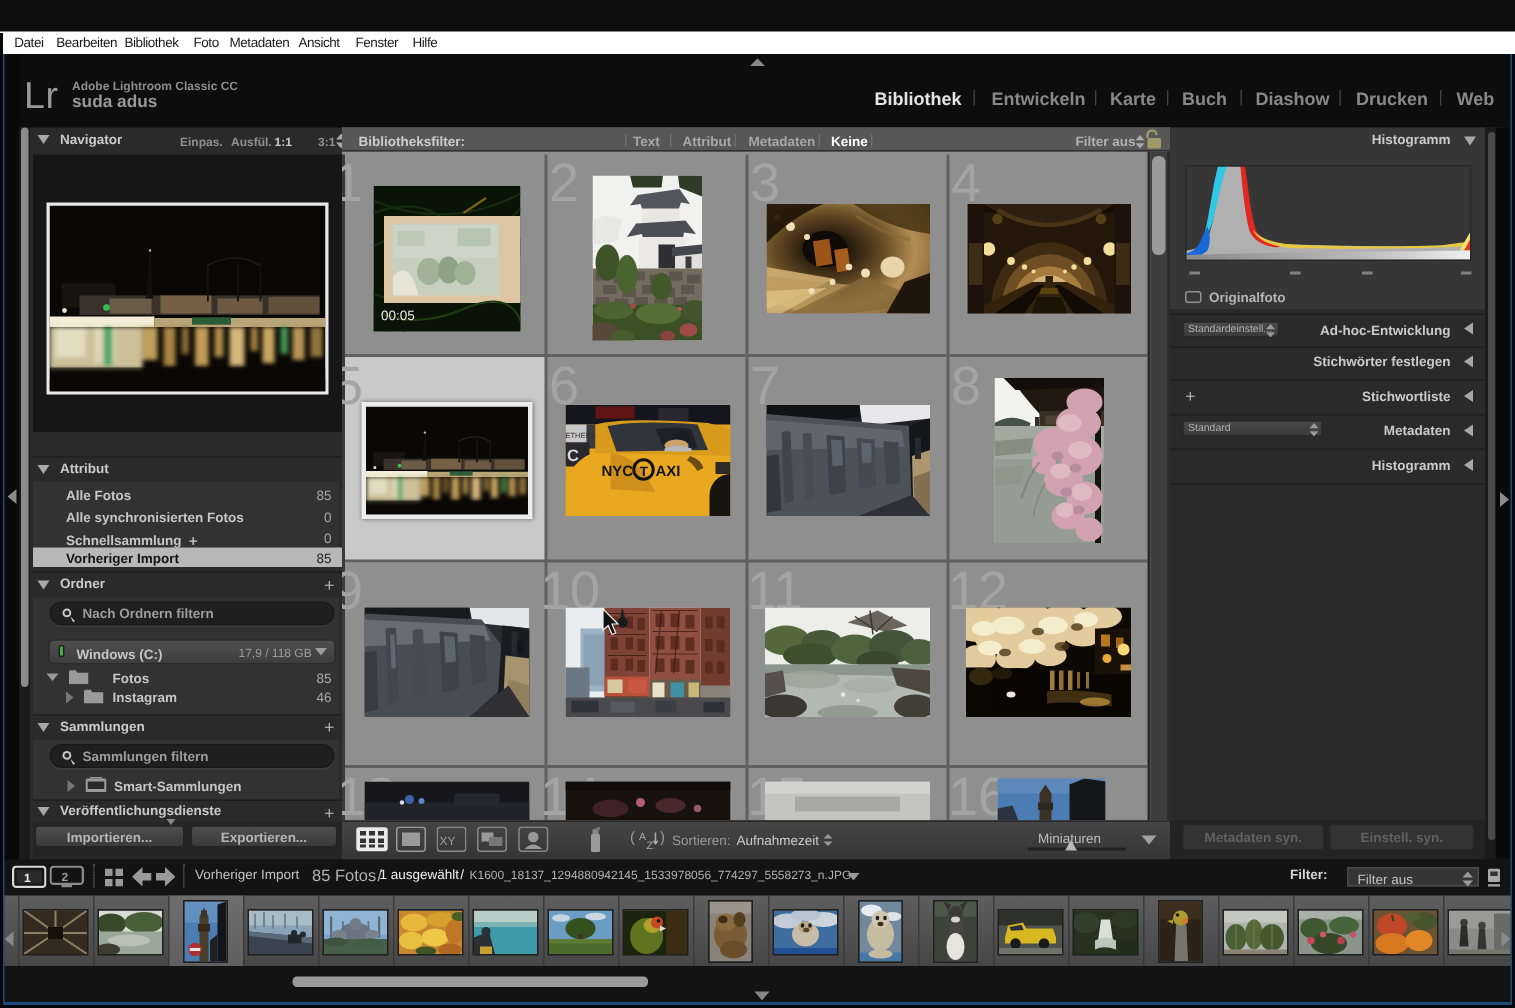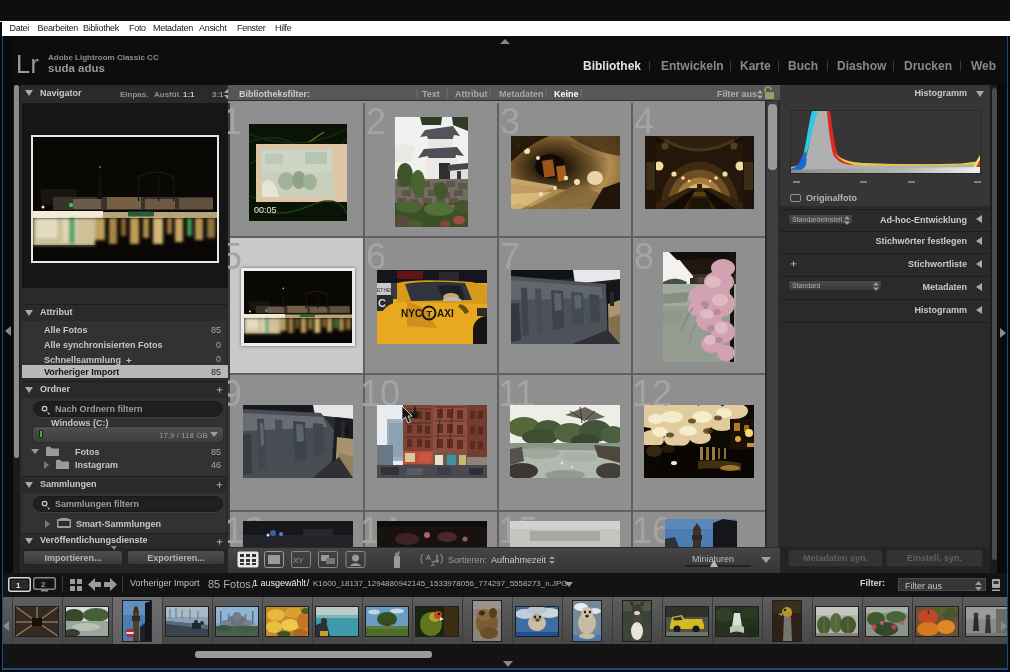--- a/index.html
+++ b/index.html
@@ -162,21 +162,21 @@
     <div class="abs" style="left:9px;top:313px;width:204px;height:78px;background:#323232"></div>
     <div class="abs sbox" style="left:20px;top:316px"></div>
     <svg class="abs" style="left:27px;top:319px" width="11" height="11" viewBox="0 0 12 12">
         <circle cx="5" cy="5" r="3.2" fill="#c8c8c8"></circle>
         <circle cx="5" cy="5" r="1.8" fill="#222"></circle>
         <path d="M7.5,7.5 L11,11 L9.5,11.8 Z" fill="#c8c8c8"></path>
       </svg>
     <span class="abs row" style="left:42px;top:319px;color:#9c9c9c">Nach Ordnern filtern</span>
     <div class="abs" style="left:19px;top:341px;width:192px;height:17px;border-radius:4px;background:linear-gradient(#4f4f4f,#3d3d3d);border:1px solid #2b2b2b"></div>
     <div class="abs" style="left:26px;top:345px;width:4px;height:8px;background:#3fae3f;border:1px solid #1e1e1e;border-radius:1px"></div>
-    <span class="abs row" style="left:38px;top:333px">Windows (C:)</span>
+    <span class="abs row" style="left:38px;top:346px">Windows (C:)</span>
     <span class="abs" style="left:146px;top:346px;font-size:8px;color:#9c9c9c">17,9 / 118 GB</span>
     <div class="abs" style="left:197px;top:347px;width:0;height:0;border-left:4px solid transparent;border-right:4px solid transparent;border-top:5px solid #9c9c9c"></div>
     <span class="abs num" style="left:31px;top:240px"></span>
     <div class="abs" style="left:18px;top:364px;width:0;height:0;border-left:4px solid transparent;border-right:4px solid transparent;border-top:5.5px solid #999"></div>
     <svg class="abs" style="left:33px;top:361px" width="13" height="10" viewBox="0 0 13 10">
         <path d="M0,1.5 L0,10 L13,10 L13,2.5 L5.5,2.5 L4.5,0.8 L0.8,0.8 Z" fill="#9a9a9a"></path>
       </svg>
     <span class="abs row" style="left:62px;top:362px">Fotos</span>
       <span class="abs num" style="right:7px;top:362px">85</span>
     <div class="abs" style="left:31px;top:376px;width:0;height:0;border-top:4px solid transparent;border-bottom:4px solid transparent;border-left:5.5px solid #777"></div>

